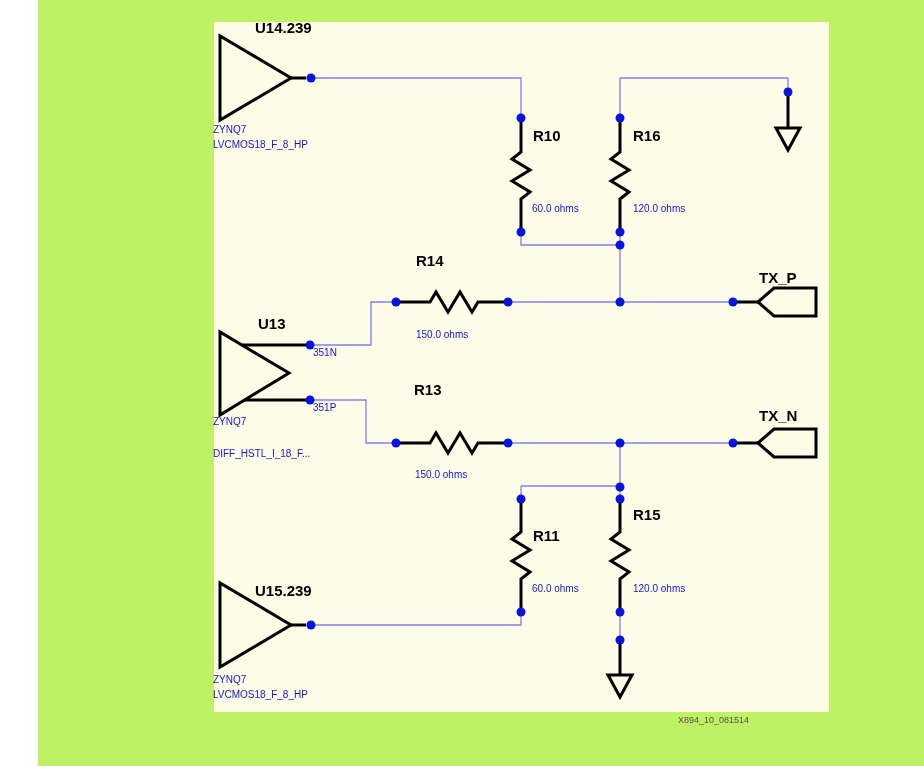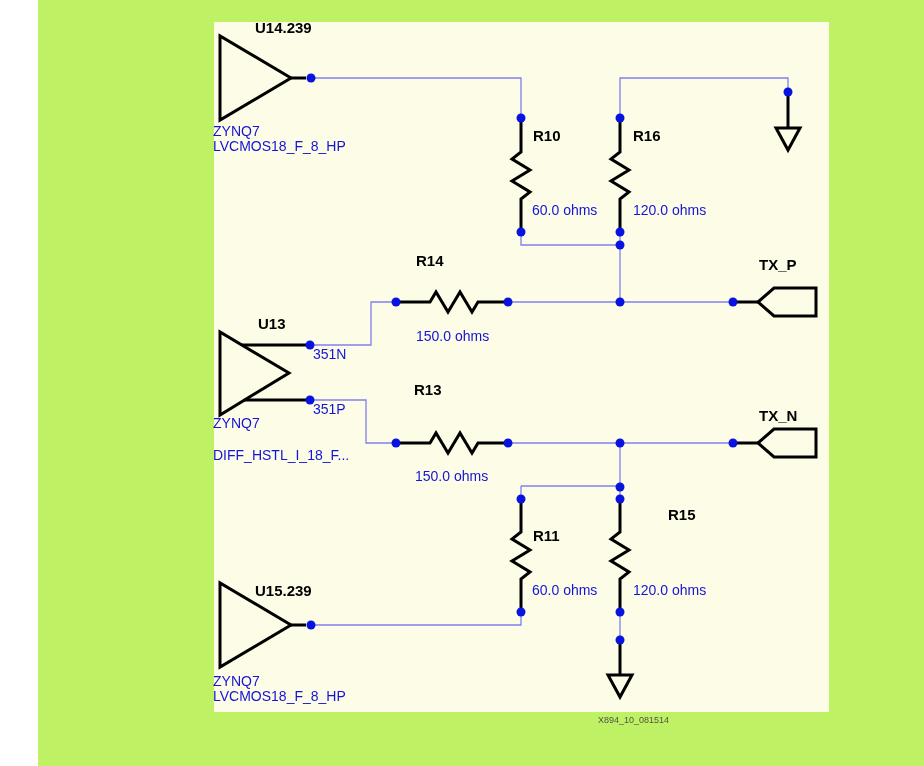--- a/index.html
+++ b/index.html
@@ -11,24 +11,24 @@
     overflow:hidden;
   }
   .page{position:relative;width:924px;height:766px;background:#bef264;margin-left:38px;}
   .canvas{
     position:absolute;left:176px;top:22px;width:615px;height:690px;
     background:#fdfce6;
   }
   svg.draw{position:absolute;left:0;top:0;width:924px;height:766px;}
   .lbl{position:absolute;white-space:nowrap;line-height:1.1;}
   .ref{font-weight:bold;font-size:15px;color:#000000;}
-  .blue{font-size:14px;color:#1414d6;}
+  .blue{font-size:10px;color:#1414d6;}
   .watermark{
     position:absolute;left:560px;top:715px;width:231px;
-    text-align:left;font-size:9px;color:#565048;letter-spacing:0px;
+    text-align:center;font-size:9px;color:#565048;letter-spacing:0px;
   }
   .caption{
     position:absolute;left:0;top:730px;width:924px;
     text-align:center;color:#1c1c1c;font-size:15.5px;
   }
   .caption .fig{font-style:italic;font-weight:normal;margin-right:14px;}
   .caption .ttl{font-weight:bold;}
   .wire{stroke:#8080f0;stroke-width:1.3;fill:none;}
   .blk{stroke:#000000;stroke-width:3;fill:none;stroke-linejoin:miter;}
   .dot{fill:#0813e0;stroke:none;}
@@ -129,34 +129,34 @@
   <div class="lbl blue" style="left:175px;top:124px">ZYNQ7</div>
   <div class="lbl blue" style="left:175px;top:139px">LVCMOS18_F_8_HP</div>
 
   <div class="lbl ref" style="left:495px;top:128px">R10</div>
   <div class="lbl ref" style="left:595px;top:128px">R16</div>
   <div class="lbl blue" style="left:494px;top:203px">60.0 ohms</div>
   <div class="lbl blue" style="left:595px;top:203px">120.0 ohms</div>
 
   <div class="lbl ref" style="left:378px;top:253px">R14</div>
   <div class="lbl blue" style="left:378px;top:329px">150.0 ohms</div>
-  <div class="lbl ref" style="left:721px;top:257px">TX_P</div>
+  <div class="lbl ref" style="left:721px;top:270px">TX_P</div>
 
   <div class="lbl ref" style="left:220px;top:316px">U13</div>
   <div class="lbl blue" style="left:275px;top:347px">351N</div>
   <div class="lbl blue" style="left:275px;top:402px">351P</div>
   <div class="lbl blue" style="left:175px;top:416px">ZYNQ7</div>
   <div class="lbl blue" style="left:175px;top:448px">DIFF_HSTL_I_18_F...</div>
 
   <div class="lbl ref" style="left:376px;top:382px">R13</div>
   <div class="lbl blue" style="left:377px;top:469px">150.0 ohms</div>
   <div class="lbl ref" style="left:721px;top:408px">TX_N</div>
 
   <div class="lbl ref" style="left:495px;top:528px">R11</div>
-  <div class="lbl ref" style="left:630px;top:507px">R15</div>
+  <div class="lbl ref" style="left:595px;top:507px">R15</div>
   <div class="lbl blue" style="left:494px;top:583px">60.0 ohms</div>
   <div class="lbl blue" style="left:595px;top:583px">120.0 ohms</div>
 
   <div class="lbl ref" style="left:217px;top:583px">U15.239</div>
   <div class="lbl blue" style="left:175px;top:674px">ZYNQ7</div>
   <div class="lbl blue" style="left:175px;top:689px">LVCMOS18_F_8_HP</div>
 
   <div class="watermark">X894_10_081514</div>
 
 

